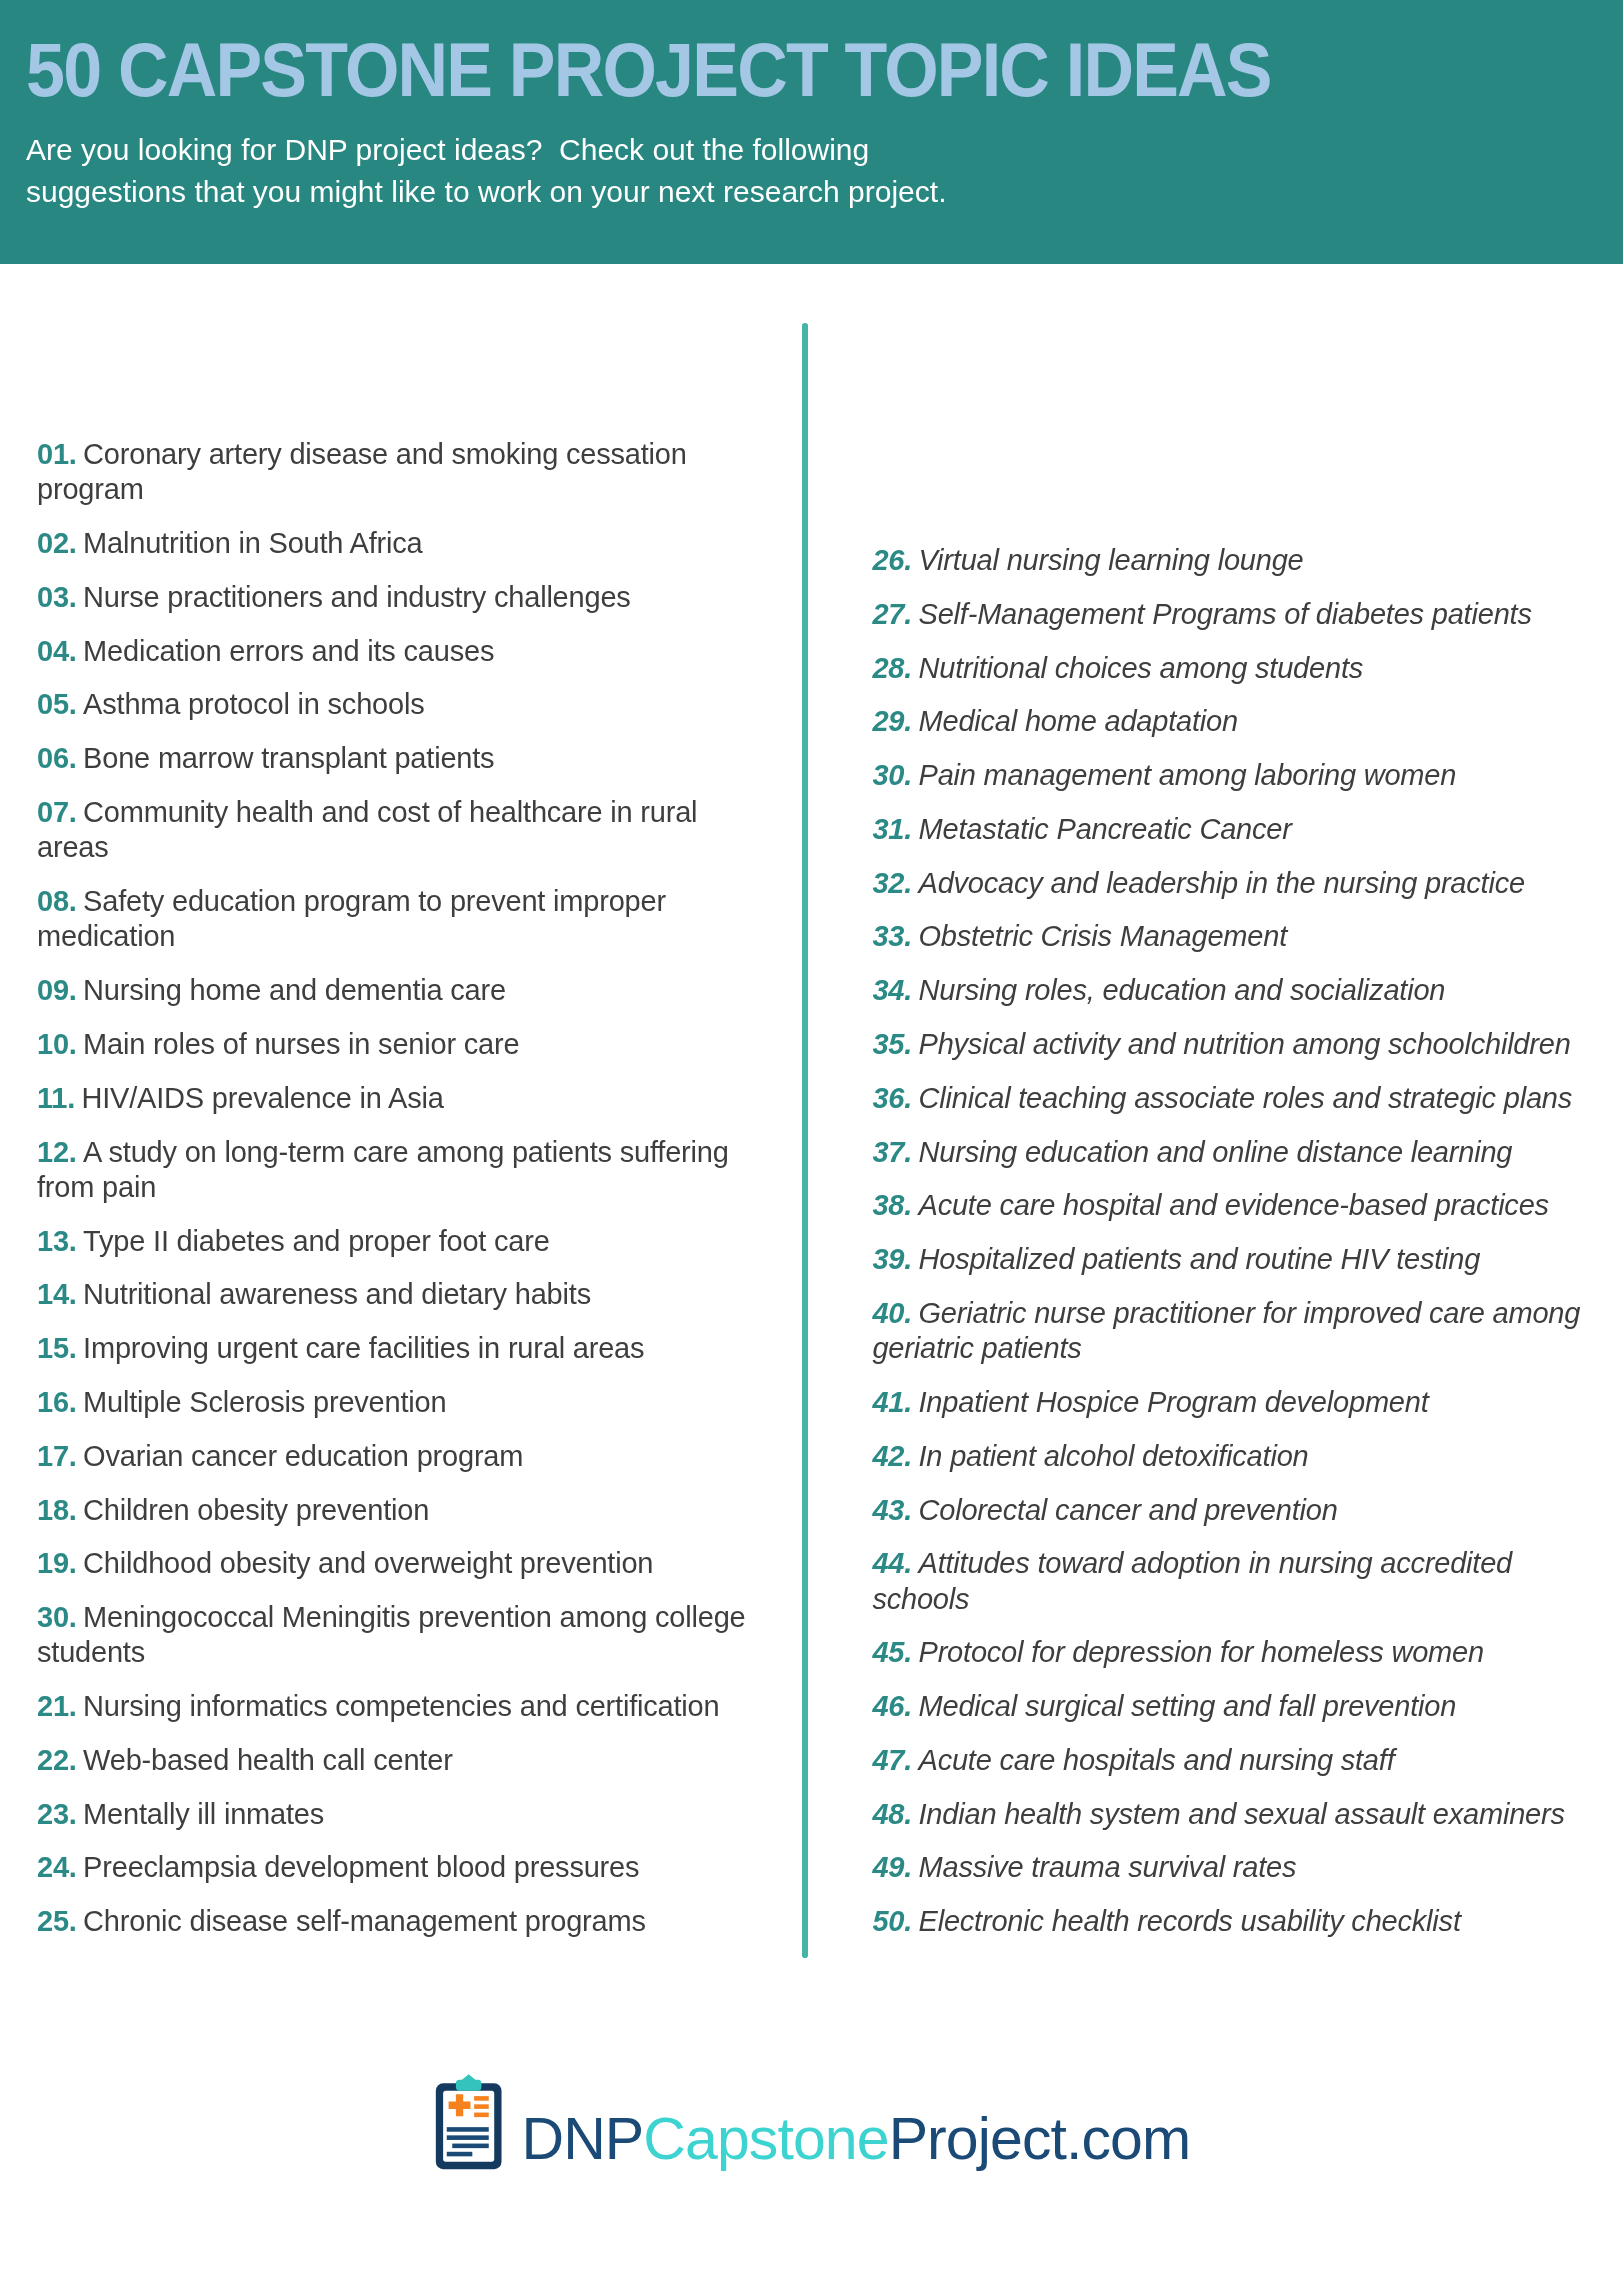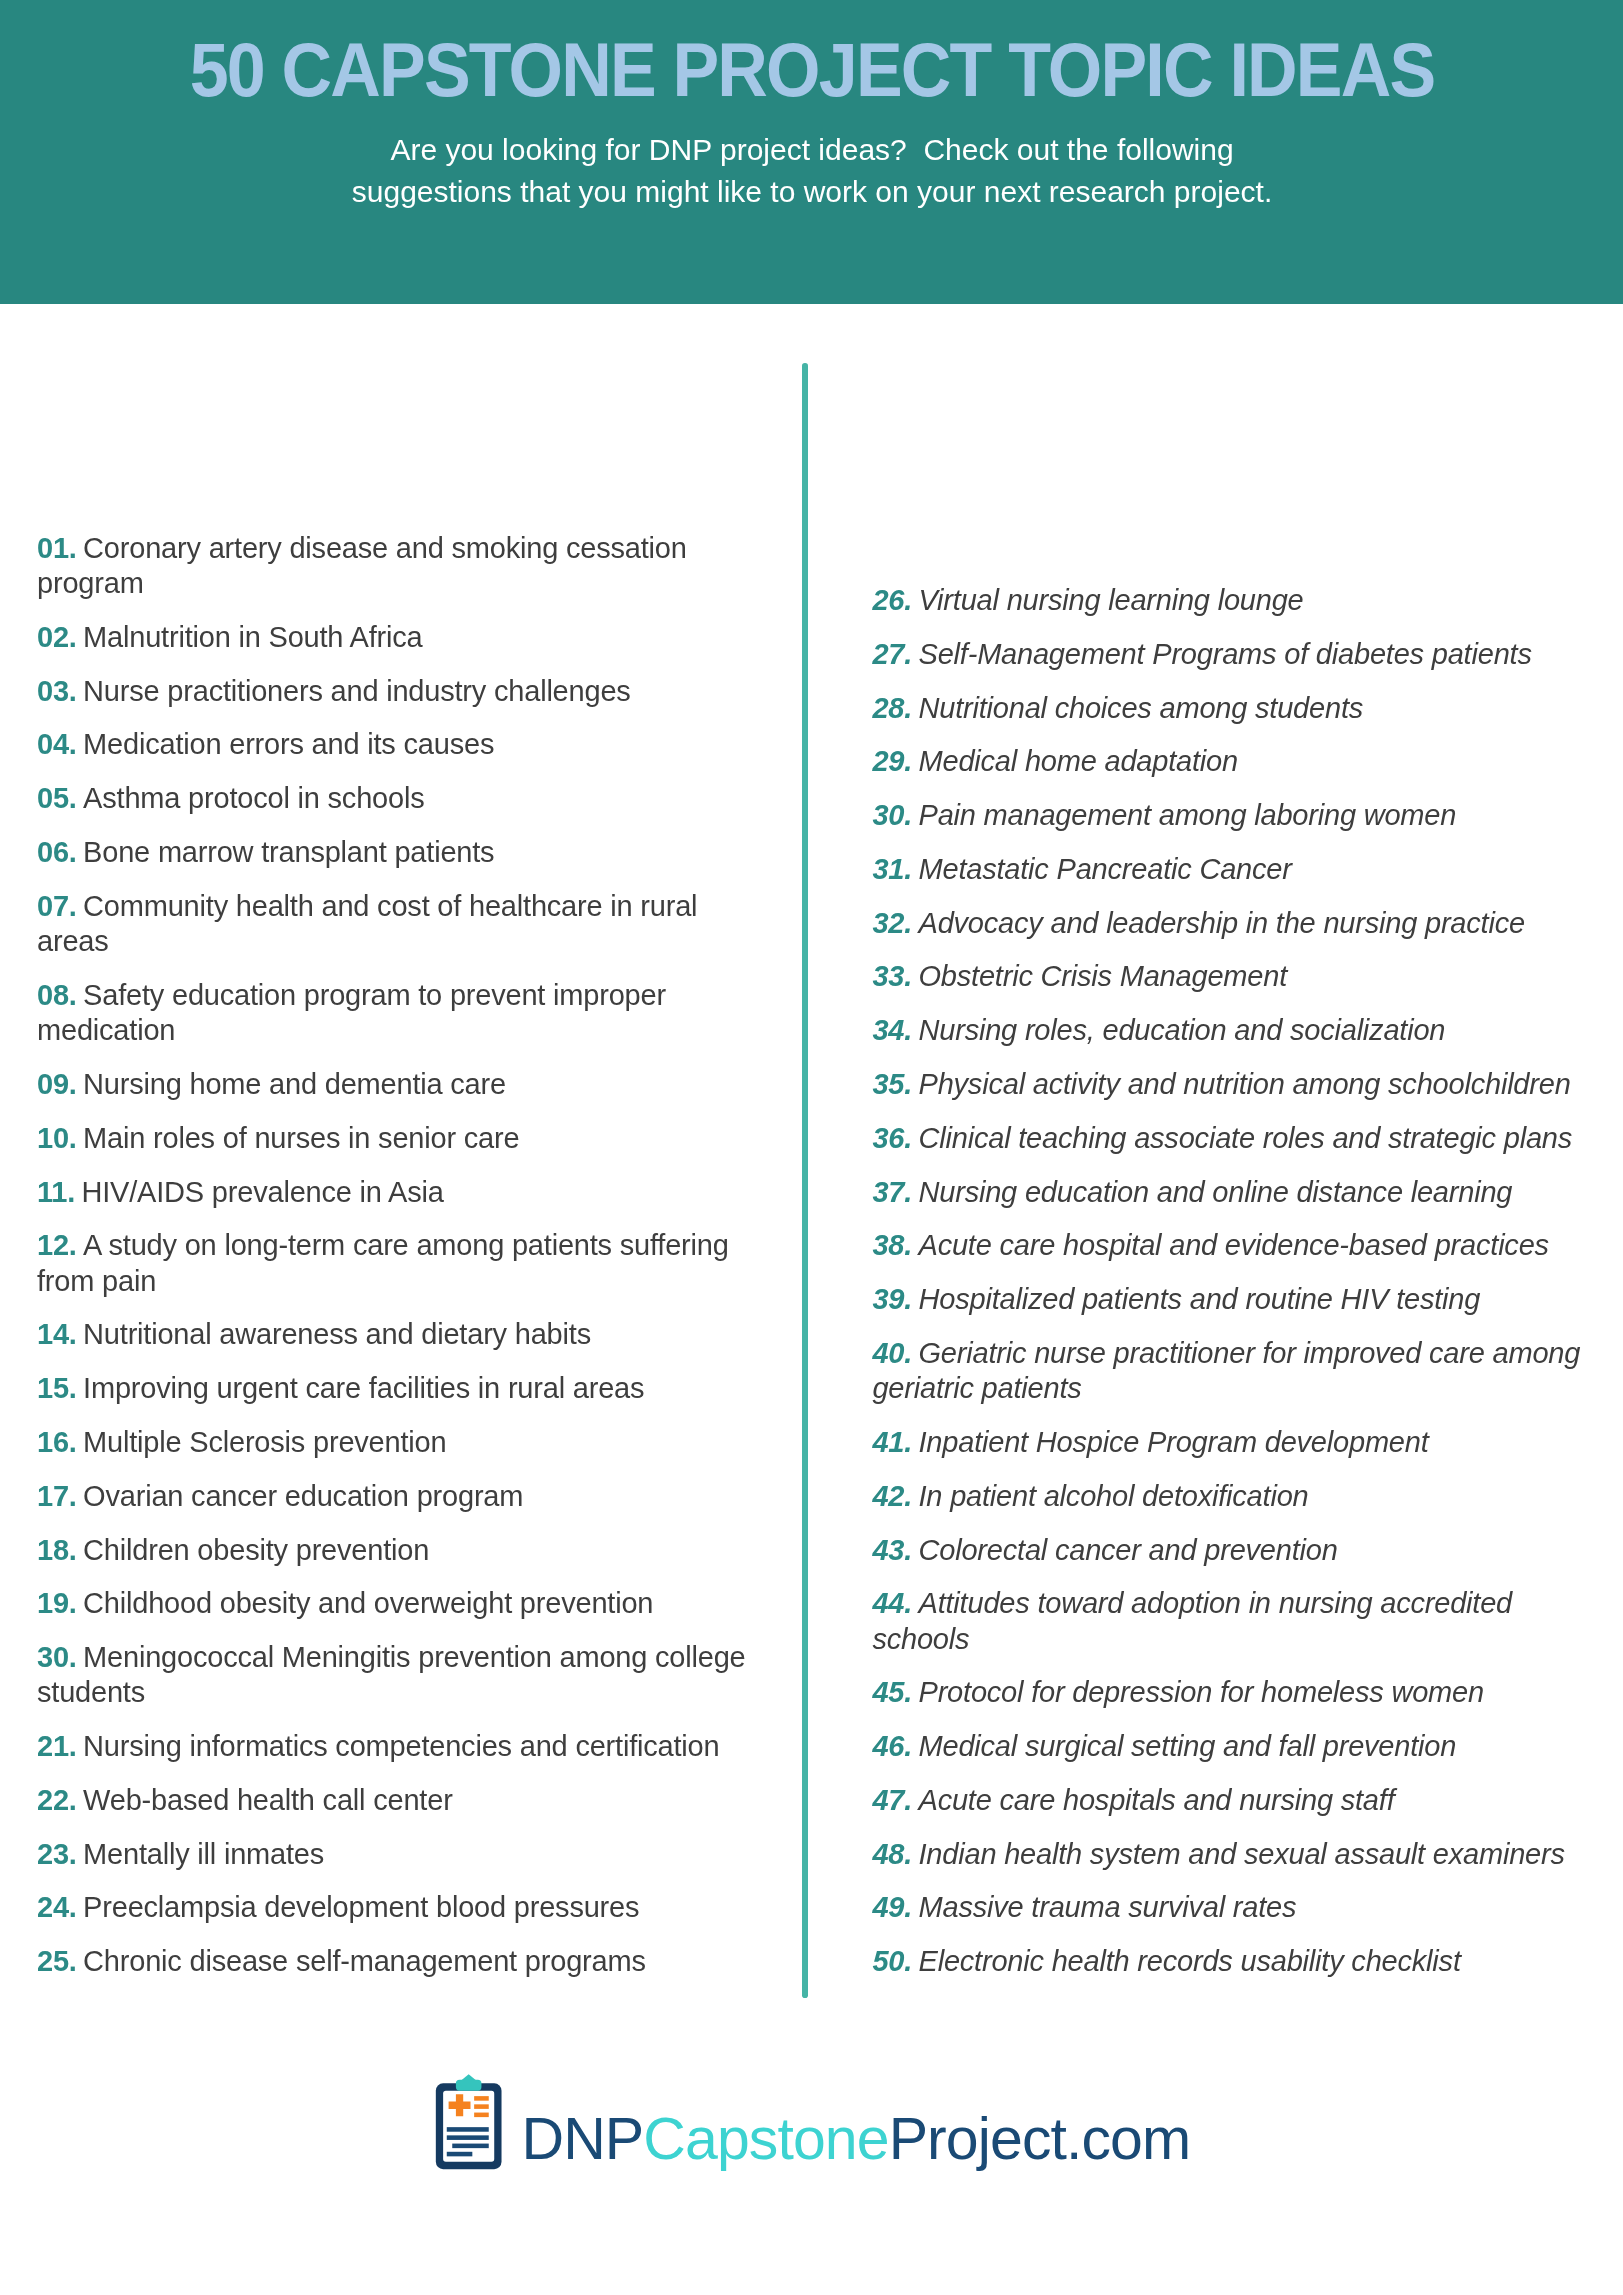--- a/index.html
+++ b/index.html
@@ -8,25 +8,25 @@
     width: 1624px;
     height: 2296px;
     background: #ffffff;
     font-family: "Liberation Sans", sans-serif;
     overflow: hidden;
   }
 
   
   .header {
     width: 100%;
-    height: 304px;
+    height: 264px;
     background: #288780;
-    text-align: center;
     box-sizing: border-box;
     padding-top: 31px;
+    padding-left: 26px;
   }
   .title {
     font-size: 70px;
     font-weight: 800;
     letter-spacing: -1.8px;
     color: #a4c7e6;
     line-height: 1.05;
     transform: scaleY(1.08);
     transform-origin: top center;
     white-space: nowrap;
@@ -146,20 +146,23 @@
         </div>
 
         <div class="item">
           <span class="num">11.</span><span class="txt">HIV/AIDS prevalence in Asia</span>
         </div>
 
         <div class="item">
           <span class="num">12.</span><span class="txt">A study on long-term care among patients suffering from pain</span>
         </div>
 
+        <div class="item">
+          <span class="num">13.</span><span class="txt">Type II diabetes and proper foot care</span>
+        </div>
 
         <div class="item">
           <span class="num">14.</span><span class="txt">Nutritional awareness and dietary habits</span>
         </div>
 
         <div class="item">
           <span class="num">15.</span><span class="txt">Improving urgent care facilities in rural areas</span>
         </div>
 
         <div class="item">

